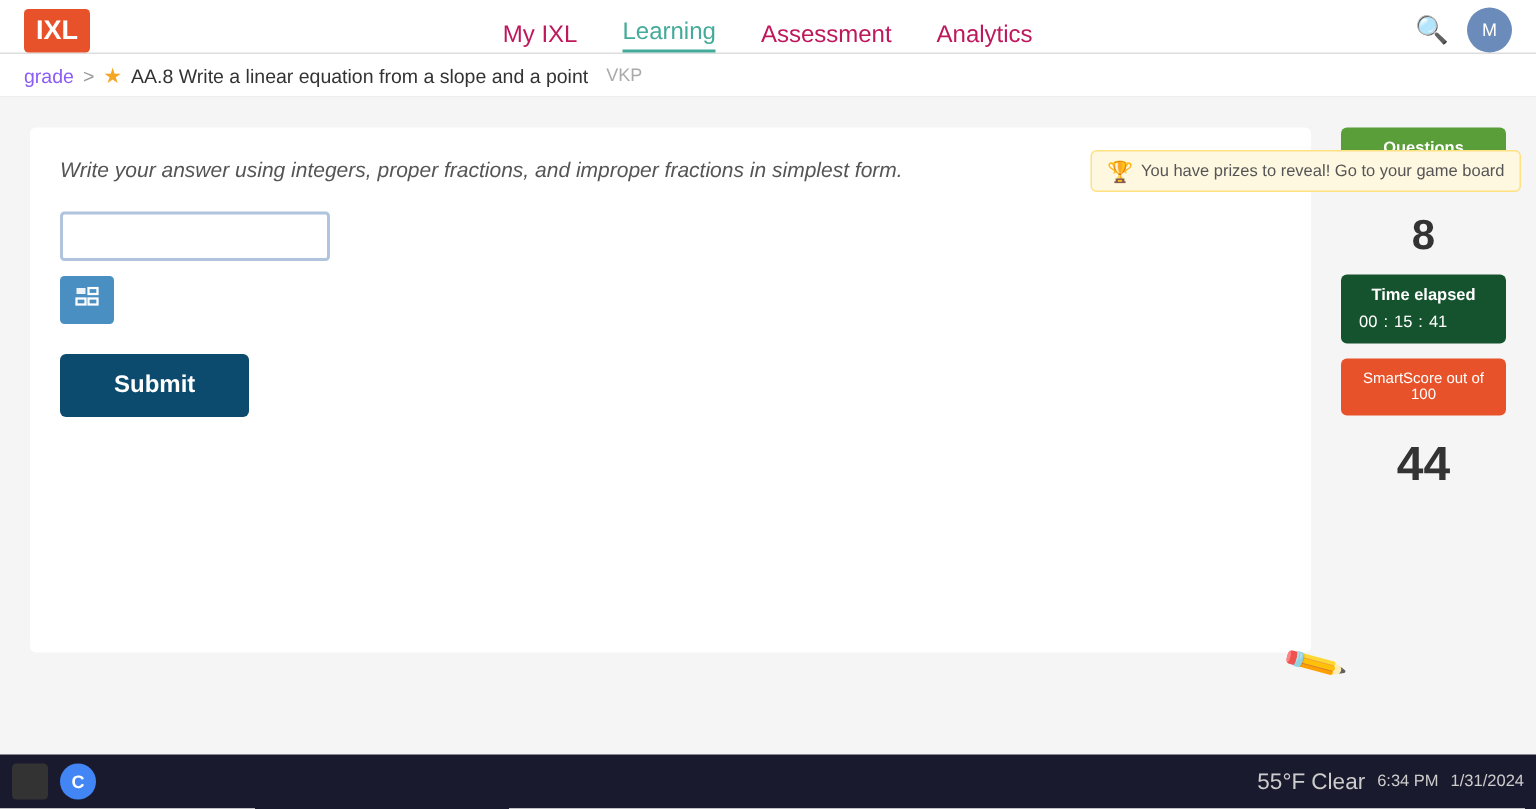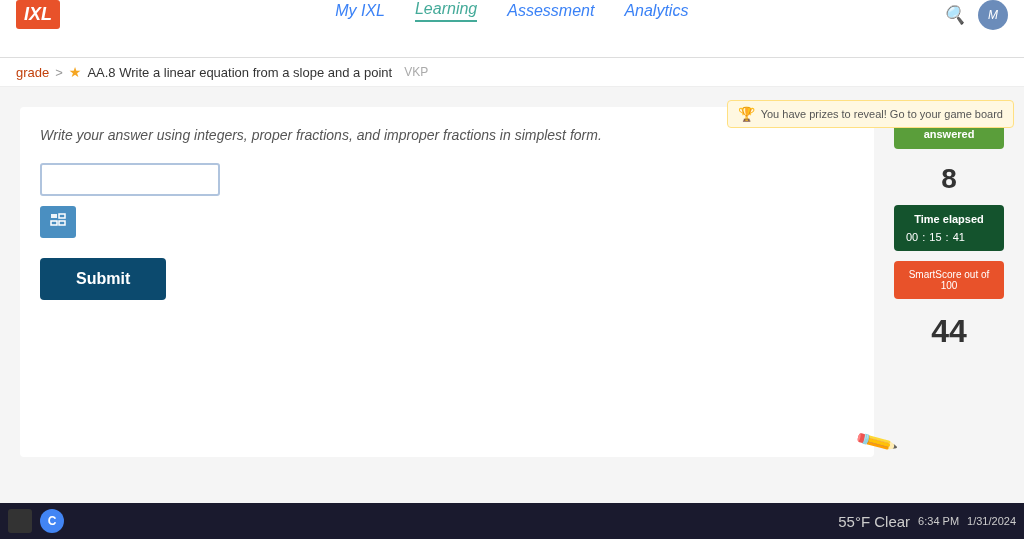--- a/index.html
+++ b/index.html
@@ -1,47 +1,46 @@
 <!DOCTYPE html>
 <html><head>
   <meta charset="utf-8">
   <style>
     * { margin: 0; padding: 0; box-sizing: border-box; }
     body { font-family: Arial, sans-serif; background: #f5f5f5; width: 1024px; height: 539px; overflow: hidden; position: relative; }
 
     
     .nav-bar {
       background: #fff;
-      height: 58px;
-      display: flex;
-      align-items: flex-start;
+      height: 36px;
+      display: flex;
+      align-items: flex-end;
       padding: 0 16px;
       border-bottom: 1px solid #ddd;
       position: relative;
-      font-style: italic;
     }
     .nav-logo {
       background: #e8522a;
       color: #fff;
       font-weight: bold;
       font-size: 18px;
       padding: 4px 8px;
       border-radius: 3px;
       margin-right: 20px;
     }
     .nav-links {
       display: flex;
       align-items: center;
       gap: 30px;
       flex: 1;
       justify-content: center;
     }
     .nav-link {
       font-size: 16px;
-      color: #3b82f6;
+      color: #be185d;
       text-decoration: none;
       cursor: pointer;
       font-weight: 500;
     }
     .nav-link.active {
       color: #4a9;
       border-bottom: 2px solid #4a9;
       padding-bottom: 2px;
     }
     .nav-right {
@@ -71,21 +70,21 @@
     .breadcrumb-bar {
       background: #fff;
       padding: 6px 16px;
       display: flex;
       align-items: center;
       gap: 6px;
       font-size: 13px;
       color: #555;
       border-bottom: 1px solid #eee;
     }
-    .breadcrumb-grade { color: #c2410c; cursor: pointer; }
+    .breadcrumb-grade { color: #8b5cf6; cursor: pointer; }
     .breadcrumb-sep { color: #999; }
     .breadcrumb-star { color: #f5a623; font-size: 14px; }
     .breadcrumb-current { color: #333; }
     .breadcrumb-code { color: #aaa; margin-left: 6px; font-size: 12px; }
 
     
     .prize-notification {
       position: absolute;
       right: 10px;
       top: 100px;

